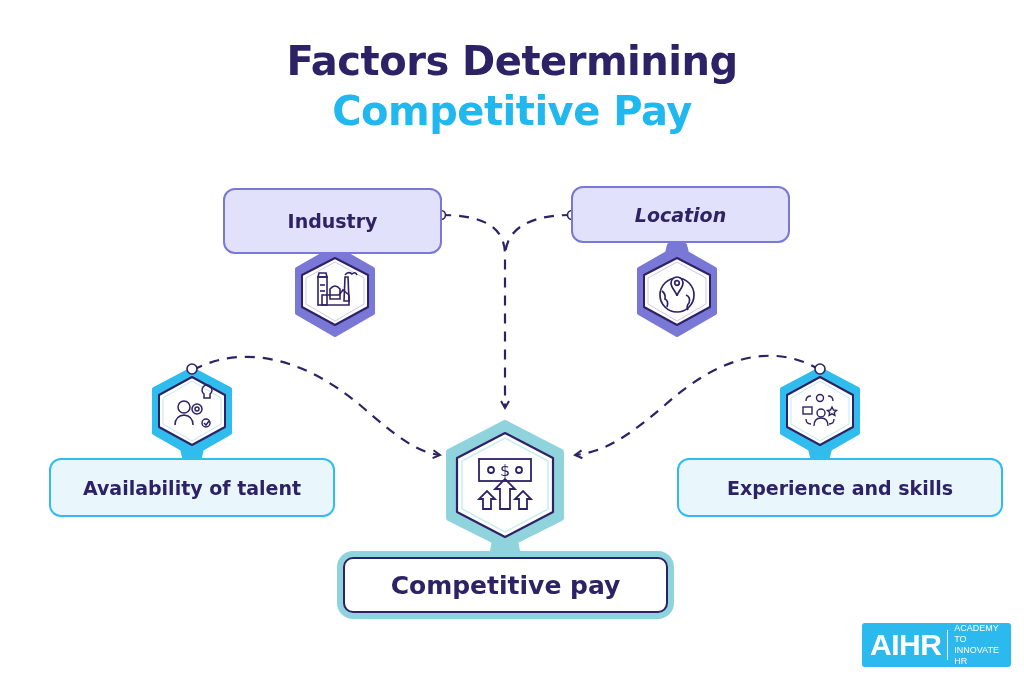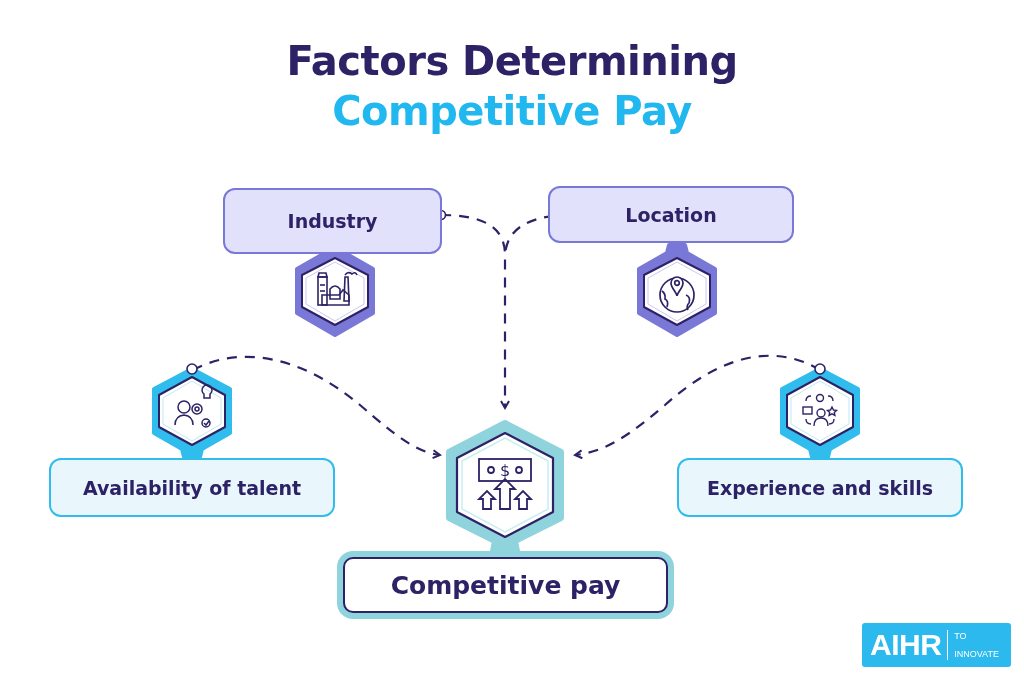--- a/index.html
+++ b/index.html
@@ -16,21 +16,21 @@
          font-weight: bold; color: #2e2266; border-radius: 12px; }
   .box.purple { background: #e2e1fb; border: 2px solid #7a78d6; font-size: 19px; }
   .box.blue { background: #e9f7fd; border: 2px solid #30bdee; font-size: 19px; }
   .box.center { background: #ffffff; border: 2px solid #2e2266; font-size: 25px;
                 box-shadow: 0 0 0 6px #8fd3dd; border-radius: 10px; }
 
   .logo { position: absolute; left: 862px; top: 623px; width: 149px; height: 44px; background: #2cb9ee;
           border-radius: 3px; display: flex; align-items: center; color: #fff; justify-content: flex-end; }
   .logo .mark { font-family: "Liberation Sans", sans-serif; font-weight: bold; font-size: 30px; padding-left: 8px; letter-spacing: -0.5px; }
   .logo .sep { width: 1px; height: 30px; background: #fff; margin: 0 6px; }
-  .logo .tag { font-family: "Liberation Sans", sans-serif; font-size: 9px; line-height: 18px; }
+  .logo .tag { font-family: "Liberation Sans", sans-serif; font-size: 9px; line-height: 11px; }
 </style>
 </head>
 <body>
 
 <div class="title l1">Factors Determining</div>
 <div class="title l2">Competitive Pay</div>
 
 <svg class="canvas" viewBox="0 0 1024 680">
   <defs>
     <marker id="arr" markerWidth="10" markerHeight="10" refX="8" refY="5" orient="auto" markerUnits="userSpaceOnUse">
@@ -125,29 +125,29 @@
       <path d="M-22,24 L-22,14 L-26,14 L-18,6 L-10,14 L-14,14 L-14,24 Z"></path>
       <path d="M14,24 L14,14 L10,14 L18,6 L26,14 L22,14 L22,24 Z"></path>
     </g>
   </g>
 </svg>
 
 <div class="box purple" style="left:223px; top:188px; width:219px; height:66px;">
   <span>Industry</span>
 </div>
 
-<div class="box purple" style="left:548px; top:186px; width:246px; height:57px;">
+<div class="box purple" style="left:571px; top:186px; width:219px; height:57px;font-style:italic;">
   <span>Location</span>
 </div>
 
 <div class="box blue" style="left:49px; top:458px; width:286px; height:59px;">
   <span>Availability of talent</span>
 </div>
 
-<div class="box blue" style="left:677px; top:458px; width:286px; height:59px;">
+<div class="box blue" style="left:677px; top:458px; width:326px; height:59px;">
   <span>Experience and skills</span>
 </div>
 
 <div class="box center" style="left:343px; top:557px; width:325px; height:56px;">
   <span>Competitive pay</span>
 </div>
 
 <div class="logo">
   <span class="mark">AIHR</span>
   <span class="sep"></span>

